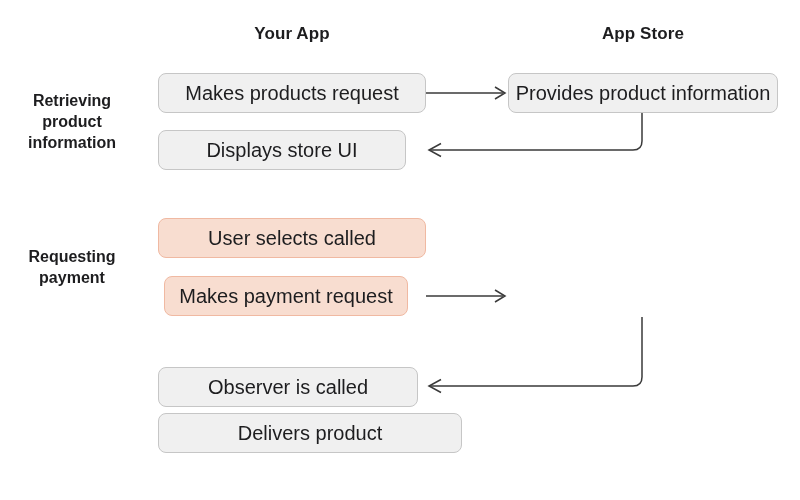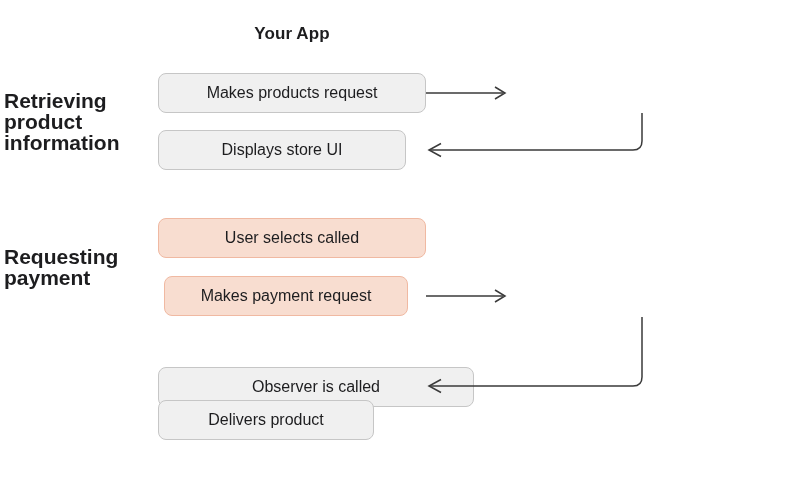--- a/index.html
+++ b/index.html
@@ -13,53 +13,55 @@
     font-family:"Liberation Sans","DejaVu Sans",sans-serif;
     background:var(--bg-color); color:var(--text-color);
     position:relative; overflow:hidden;
   }
   .stage{position:absolute;left:0;top:0;width:800px;height:500px}
   .col-header{
     position:absolute; text-align:center;
     font-size:17px; font-weight:700; letter-spacing:.1px;
   }
   .row-label{
-    position:absolute; left:4px; width:136px; text-align:left;
-    font-size:21px; font-weight:700; line-height:21px; white-space:pre-line;
+    position:absolute; left:4px; width:136px; text-align:center;
+    font-size:16px; font-weight:700; line-height:21px; white-space:pre-line;
   }
   .box{
     position:absolute; height:40px; border-radius:8px;
     display:flex; align-items:center; justify-content:center;
-    font-size:16px; line-height:1; border:1px solid;
+    font-size:20px; line-height:1; border:1px solid;
   }
   .box.gray{background:var(--box-gray-fill); border-color:var(--box-gray-border)}
   .box.peach{background:var(--box-peach-fill); border-color:var(--box-peach-border)}
   svg.arrows{position:absolute;left:0;top:0;color:var(--arrow-color)}
   svg.arrows path{stroke:currentColor;stroke-width:1.5;fill:none}
 </style>
 </head>
 <body>
 
 <div class="stage">
 
   <div class="col-header" style="left:158px;top:24px;width:268px">Your App</div>
+  <div class="col-header" style="left:508px;top:24px;width:270px">App Store</div>
 
   <div class="row-label" style="top:90px">Retrieving
 product
 information</div>
   <div class="row-label" style="top:246px">Requesting
 payment</div>
 
   <div class="box gray" style="left:158px;top:73px;width:268px">Makes products request</div>
   <div class="box gray" style="left:158px;top:130px;width:248px">Displays store UI</div>
   <div class="box peach" style="left:158px;top:218px;width:268px">User selects called</div>
   <div class="box peach" style="left:164px;top:276px;width:244px">Makes payment request</div>
-  <div class="box gray" style="left:158px;top:367px;width:316px">Observer is called</div>
-  <div class="box gray" style="left:158px;top:400px;width:216px">Delivers product</div>
+  <div class="box gray" style="left:158px;top:367px;width:260px">Observer is called</div>
+  <div class="box gray" style="left:158px;top:413px;width:304px">Delivers product</div>
 
+  <div class="box gray" style="left:508px;top:73px;width:270px">Provides product information</div>
 
   <svg class="arrows" width="800" height="500" viewBox="0 0 800 500">
 
     <g>
       <path d="M426 93 H503"></path>
       <path d="M495 87 L505 93 L495 99"></path>
     </g>
 
     <g>
       <path d="M642 113 V141 Q642 150 633 150 H430"></path>

